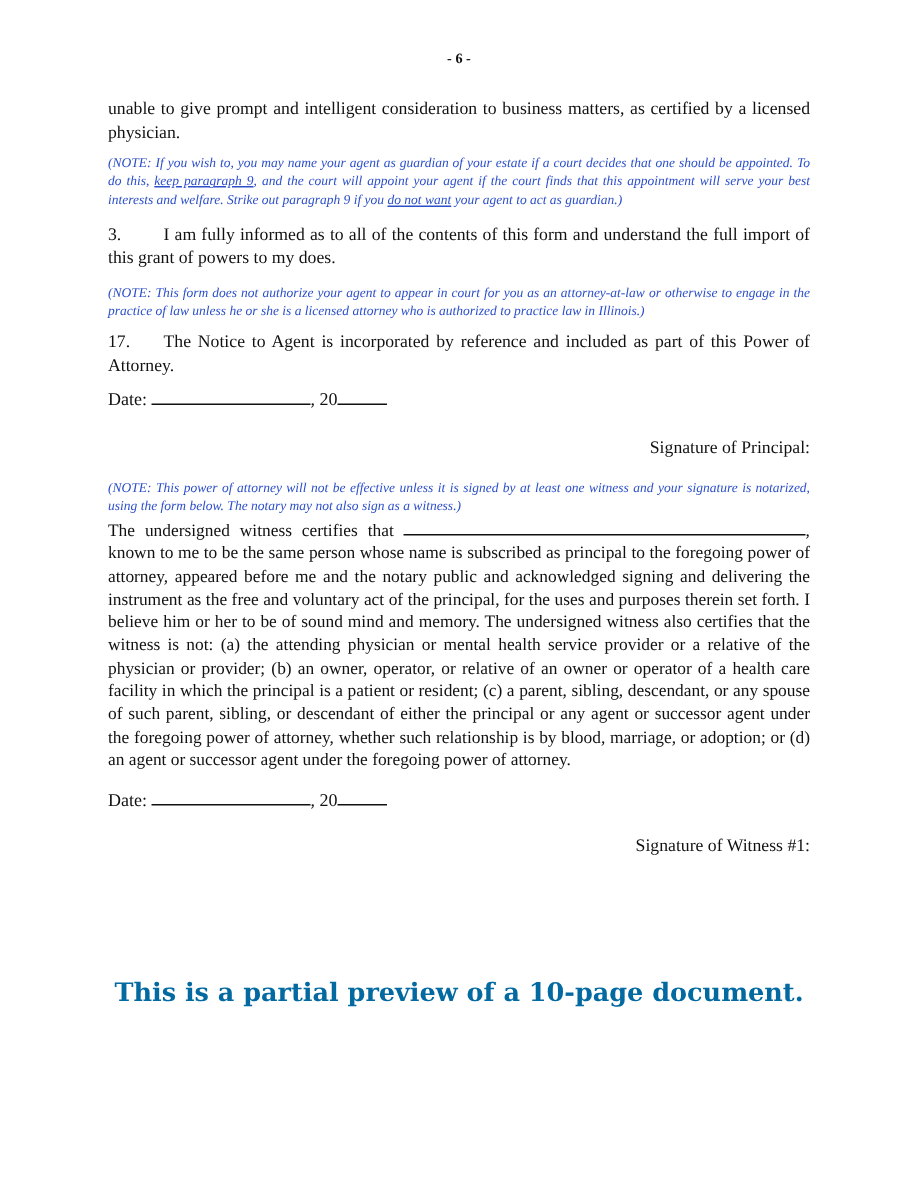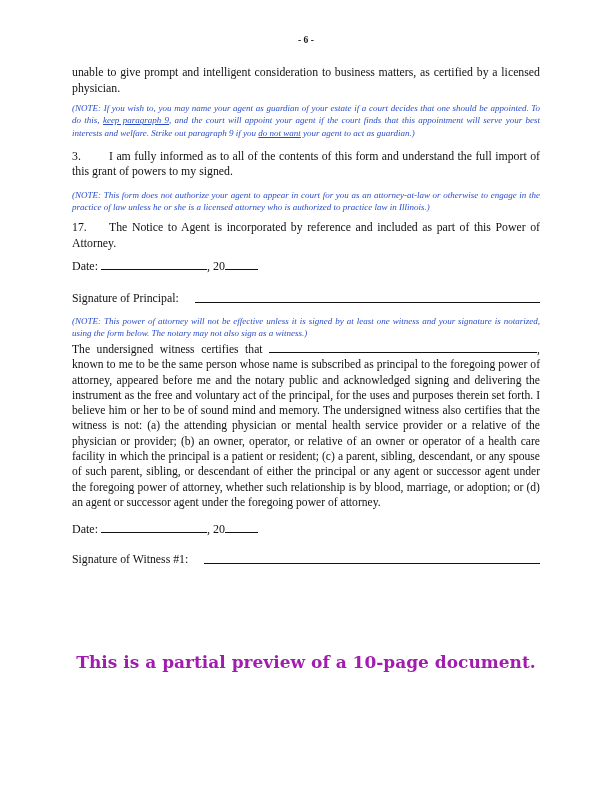--- a/index.html
+++ b/index.html
@@ -62,20 +62,21 @@
   }
   .daterow .date-blank { width: 106px; }
   .daterow .year-blank { width: 33px; }
   .daterow-2 { margin-top: 12px; margin-bottom: 15px; }
   .sigrow {
     display: flex;
     align-items: flex-end;
     font-size: 11.8px;
     line-height: 15px;
     margin: 0 0 9px 0;
+    flex-direction: column;
   }
   .sigrow .sig-line {
     flex: 1;
     margin-left: 16px;
     margin-bottom: 3px;
     border-bottom: 1px solid #111111;
     height: 2px;
   }
   .sigrow-2 { margin-bottom: 17px; }
   .witness {
@@ -87,37 +88,37 @@
   .witness .lead-blank { width: 268px; }
   .preview {
     position: absolute;
     left: 0;
     right: 0;
     top: 652px;
     text-align: center;
     font-family: "DejaVu Serif", serif;
     font-weight: bold;
     font-size: 17px;
-    color: #a21caf;
+    color: #0369a1;
   }
 </style>
 </head>
 <body>
 
 <div class="page">
   <div class="content">
 
     <p class="pgnum">- 6 -</p>
 
     <p class="body-p intro">unable to give prompt and intelligent consideration to business matters, as certified by a licensed physician.</p>
 
     <p class="note note-1"><span>(NOTE: If you wish to, you may name your agent as guardian of your estate if a court decides that one should be appointed. To do this, </span><span class="u">keep paragraph 9</span><span>, and the court will appoint your agent if the court finds that this appointment will serve your best interests and welfare. Strike out paragraph 9 if you </span><span class="u">do not want</span><span> your agent to act as guardian.)</span></p>
 
 
-    <p class="body-p item item-10"><span class="num">3.</span><span>I am fully informed as to all of the contents of this form and understand the full import of this grant of powers to my signed.</span></p>
+    <p class="body-p item item-10"><span class="num">3.</span><span>I am fully informed as to all of the contents of this form and understand the full import of this grant of powers to my does.</span></p>
 
     <p class="note note-2">(NOTE: This form does not authorize your agent to appear in court for you as an attorney-at-law or otherwise to engage in the practice of law unless he or she is a licensed attorney who is authorized to practice law in Illinois.)</p>
 
     <p class="body-p item item-11"><span class="num">17.</span><span>The Notice to Agent is incorporated by reference and included as part of this Power of Attorney.</span></p>
 
     <p class="daterow"><span>Date:</span> <span class="blank date-blank"></span><span>, 20</span><span class="blank year-blank"></span></p>
 
     <div class="sigrow">
         <span>Signature of Principal:</span>
         <span class="sig-line"></span>

